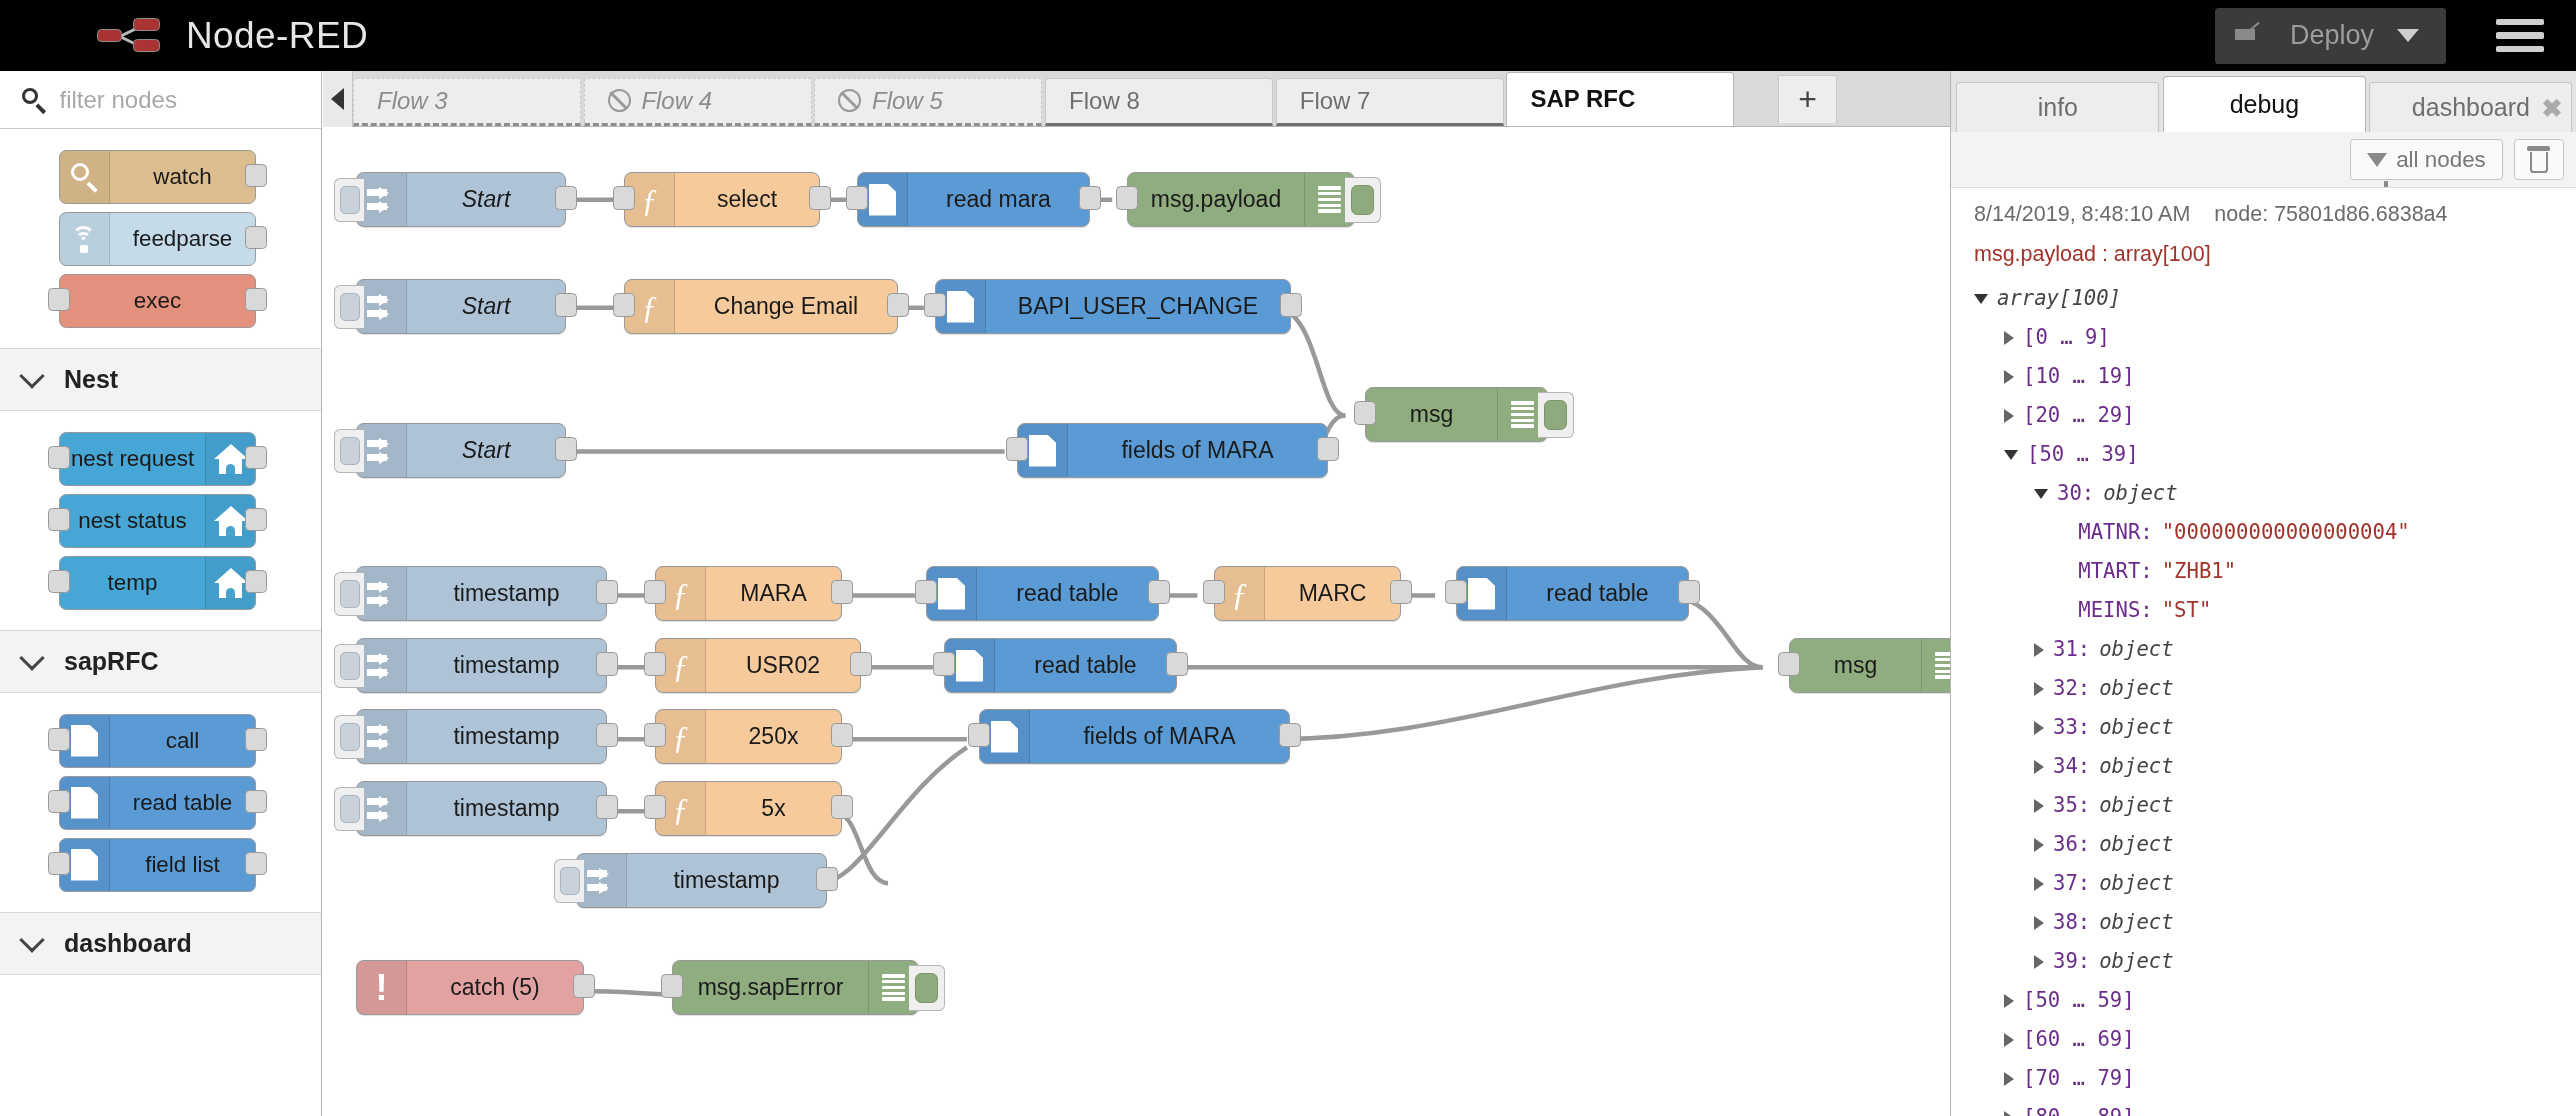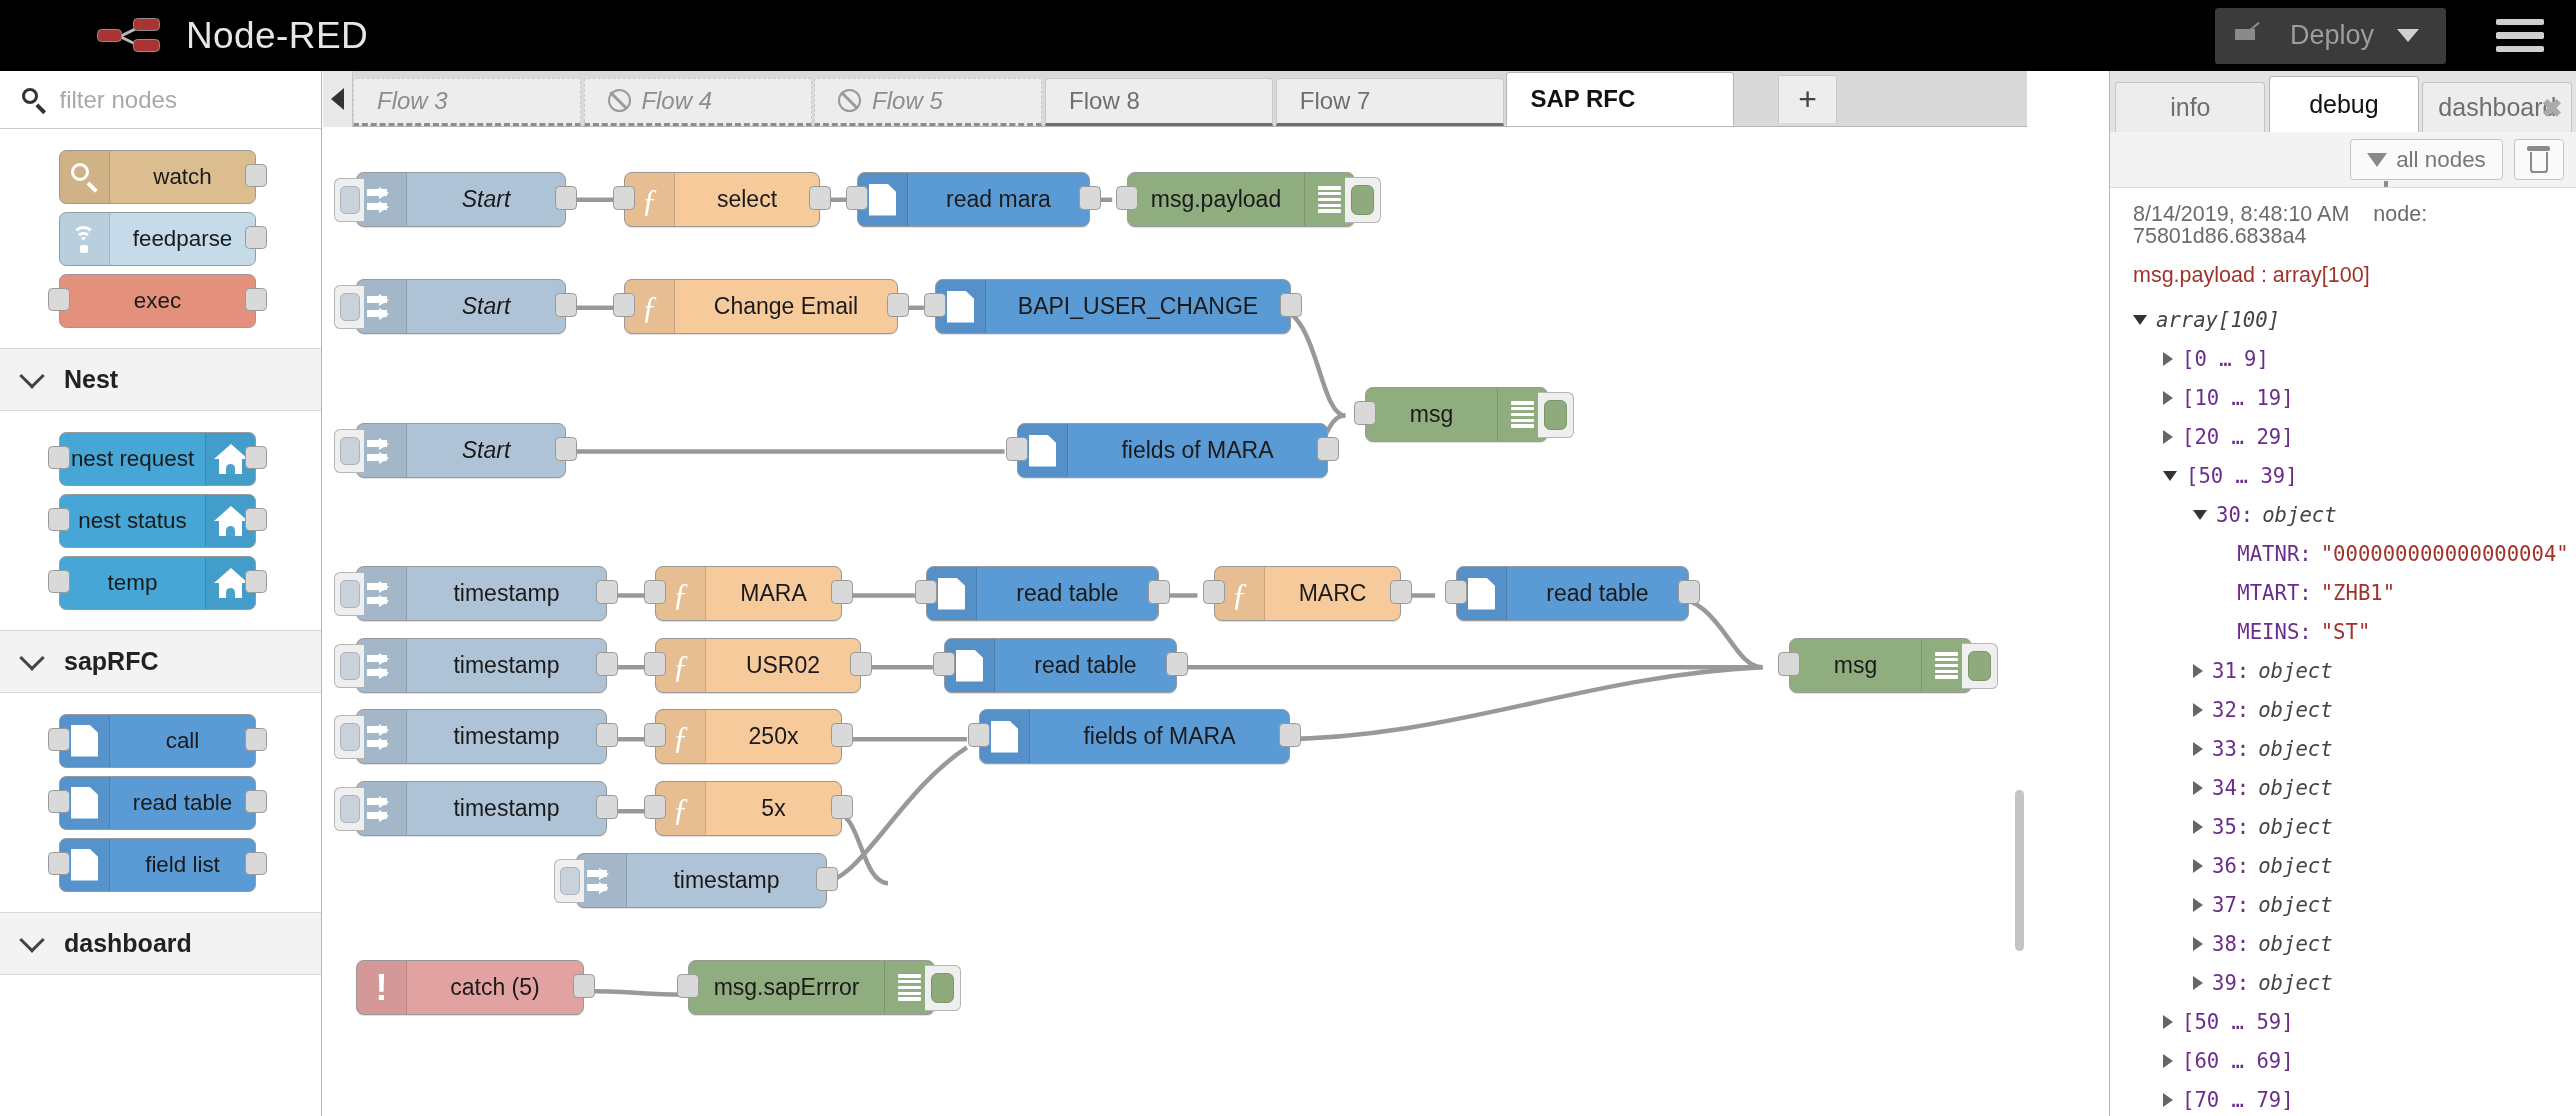--- a/index.html
+++ b/index.html
@@ -197,21 +197,21 @@
   .fport.out { right: -11.6px; }
 
   
   .canvas-scroll {
     position: absolute; right: 2.7px; top: 663px; width: 9px; height: 161px;
     background: #c4c4c4; border-radius: 4.5px;
   }
 
   
   .rsidebar {
-    position: absolute; right: 0; top: 71px; width: 467px; height: 1045px;
+    position: absolute; right: 0; top: 71px; width: 626px; height: 1045px;
     background: #f3f3f3; border-left: 1.8px solid #b5b5b5;
   }
   .rtabs { display: flex; align-items: flex-end; height: 61px; background: #e3e3e3; padding-left: 5.4px; }
   .rtab {
     flex: 1; height: 50px; display: flex; align-items: center; justify-content: center;
     background: #ededed; border: 0.9px solid #c5c5c5; border-bottom: none; border-radius: 3.6px 3.6px 0 0;
     font-size: 25px; color: #6f6f6f; margin-right: 3.6px; position: relative; overflow: hidden;
   }
   .rtab.active { background: #fff; color: #111; font-weight: normal; height: 56px; border-color: #b5b5b5; }
   .rtab .close-x {
@@ -763,21 +763,21 @@
             <span class="fn-label">timestamp</span>
             <span class="fport out"></span>
           </div>
           <div class="fnode" style="left: 33px; top: 833px; width: 228px; background: rgb(227, 162, 162);">
             <span class="fn-icon">
               <span class="ic-bang">!</span>
             </span>
             <span class="fn-label">catch (5)</span>
             <span class="fport out"></span>
           </div>
-          <div class="fnode" style="left: 365px; top: 833px; width: 247px; background: rgb(143, 173, 126);">
+          <div class="fnode" style="left: 349px; top: 833px; width: 247px; background: rgb(143, 173, 126);">
             <span class="fport in"></span>
             <span class="fn-label">msg.sapErrror</span>
             <span class="fn-right">
               <span class="ic-debug">
                 <i></i>
                 <i></i>
                 <i></i>
                 <i></i>
                 <i></i>
               </span>

